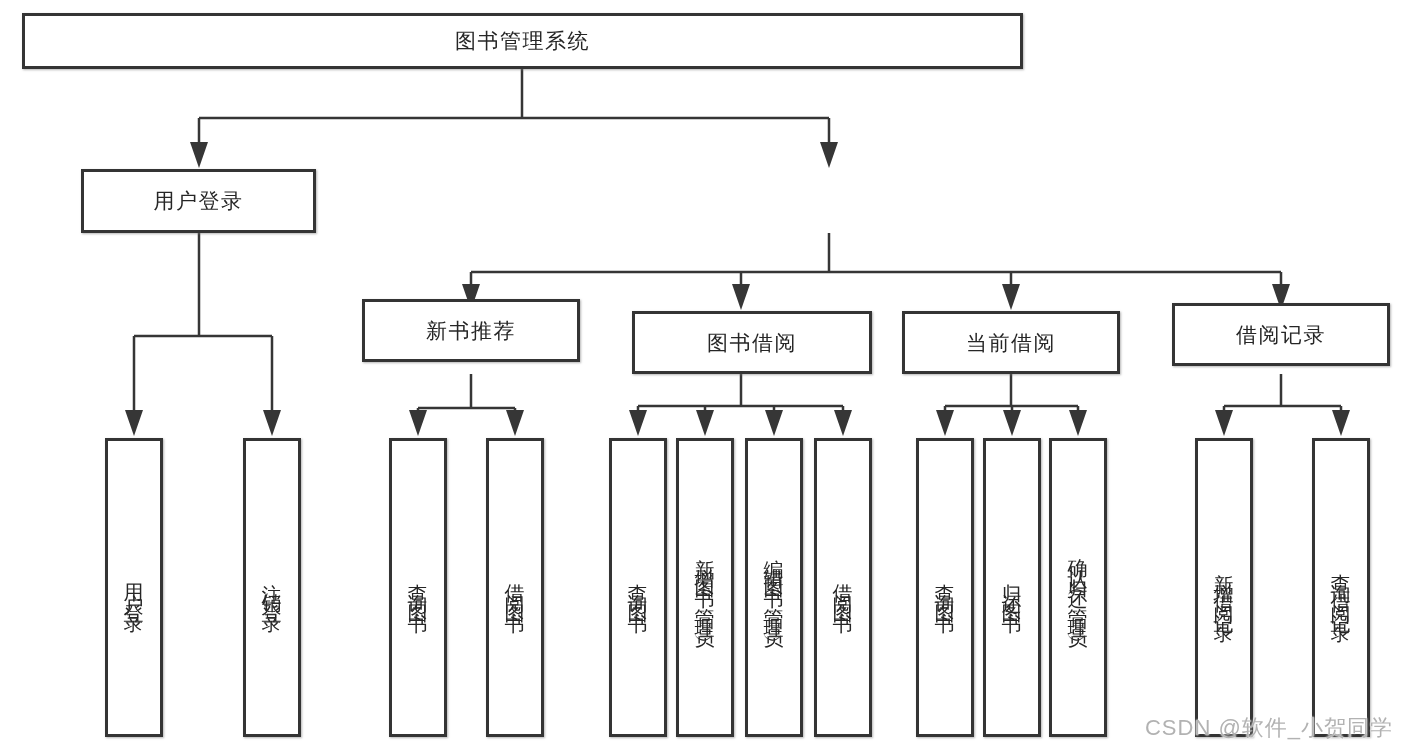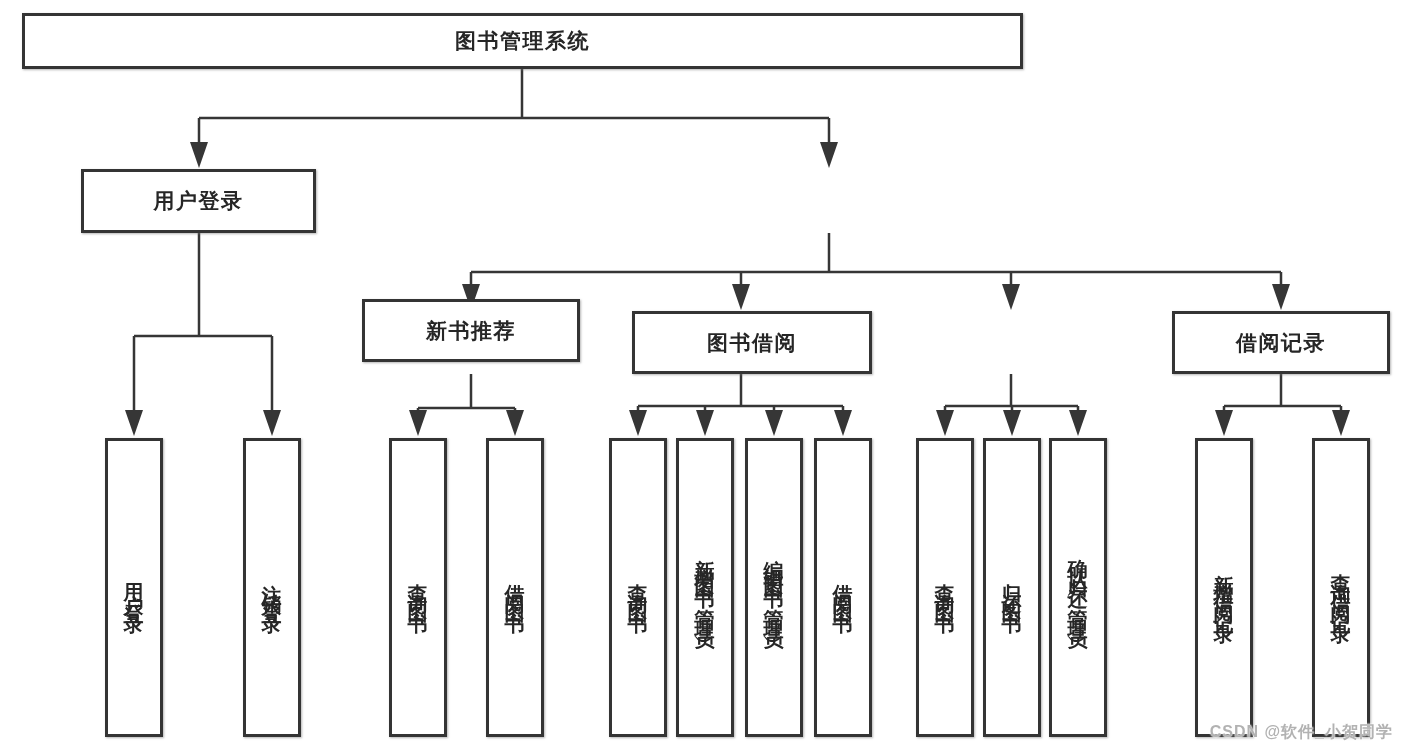--- a/index.html
+++ b/index.html
@@ -5,21 +5,20 @@
   * { margin: 0; padding: 0; box-sizing: border-box; }
   html, body { background: #ffffff; }
   body { font-family: "Liberation Sans", sans-serif; color: #222; }
 
   .canvas {
     position: relative;
     width: 1405px;
     height: 747px;
     background: #ffffff;
     overflow: hidden;
-    font-weight: bold;
   }
 
   svg.connectors {
     position: absolute;
     left: 0; top: 0;
     z-index: 1;
   }
 
   .node {
     position: absolute;
@@ -47,21 +46,21 @@
     letter-spacing: 10px;
     width: 58px;
     top: 438px;
     height: 299px;
   }
 
   .watermark {
     position: absolute;
     right: 12px;
     bottom: 4px;
-    font-size: 16px;
+    font-size: 22px;
     letter-spacing: 1px;
     color: #b2b2b2;
     text-shadow: 0 0 2px #ffffff, 0 0 2px #ffffff;
     z-index: 3;
     white-space: nowrap;
   }
 </style>
 </head>
 <body>
 
@@ -106,21 +105,22 @@
       <polygon points="1341,436 1332,410 1350,410"></polygon>
     </g>
   </svg>
 
   <div class="node hnode" style="left:22px; top:13px; width:1001px; height:56px;">图书管理系统</div>
 
   <div class="node hnode" style="left:81px; top:169px; width:235px; height:64px;">用户登录</div>
 
   <div class="node hnode" style="left:362px; top:299px; width:218px; height:63px;">新书推荐</div>
   <div class="node hnode" style="left:632px; top:311px; width:240px; height:63px;">图书借阅</div>
-  <div class="node hnode" style="left:1172px; top:311px; width:218px; height:63px;">借阅记录</div>
+  <div class="node hnode" style="left:902px; top:311px; width:218px; height:63px;">当前借阅</div>
+  <div class="node hnode" style="left:1172px; top:303px; width:218px; height:63px;">借阅记录</div>
 
   <div class="node vnode" style="left:105px;">用户登录</div>
   <div class="node vnode" style="left:243px;">注销登录</div>
 
   <div class="node vnode" style="left:389px;">查询图书</div>
   <div class="node vnode" style="left:486px;">借阅图书</div>
 
   <div class="node vnode" style="left:609px;">查询图书</div>
   <div class="node vnode" style="left:676px;">新增图书（管理员）</div>
   <div class="node vnode" style="left:745px;">编辑图书（管理员）</div>

